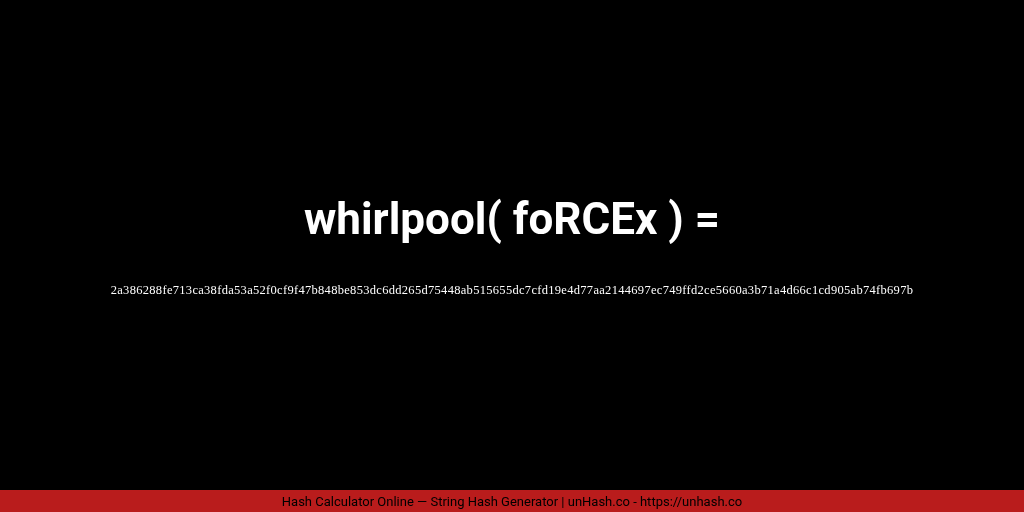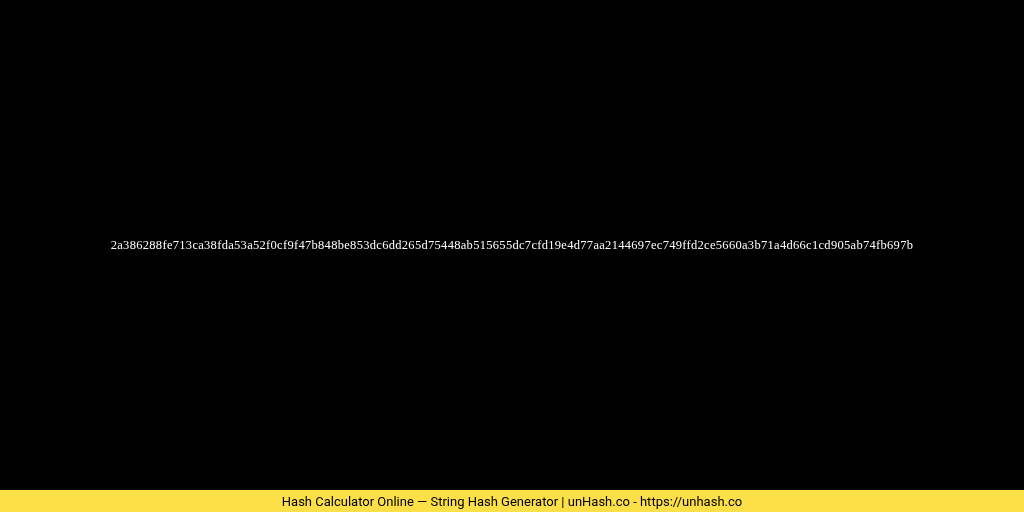--- a/index.html
+++ b/index.html
@@ -35,30 +35,31 @@
     }
     .hash-output {
       font-size: 12.5px;
       color: #fff;
       text-align: center;
       letter-spacing: 0.3px;
       font-family: Liberation Serif, serif;
     }
     .footer {
       width: 100%;
-      background: #fde047;
+      background: #b91c1c;
       color: #000;
       text-align: center;
       font-size: 13px;
       padding: 4px 0 3px 0;
       font-weight: 400;
     }
   </style>
 </head>
 <body>
 
 <div class="main-content">
+  <div class="hash-expression">whirlpool( foRCEx ) =</div>
   <div class="hash-output">2a386288fe713ca38fda53a52f0cf9f47b848be853dc6dd265d75448ab515655dc7cfd19e4d77aa2144697ec749ffd2ce5660a3b71a4d66c1cd905ab74fb697b</div>
 </div>
 
 <div class="footer">
   <span>Hash Calculator Online — String Hash Generator | unHash.co - https://unhash.co</span>
 </div>
 
 </body></html>

